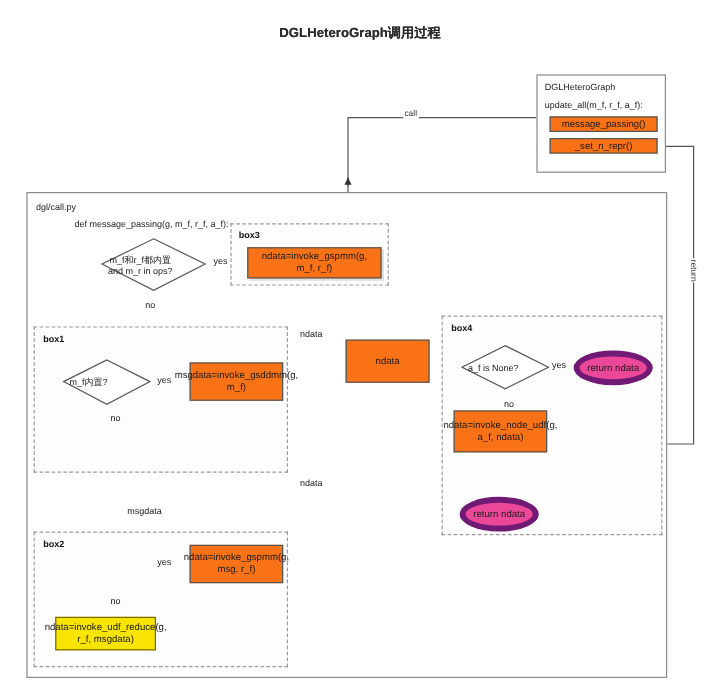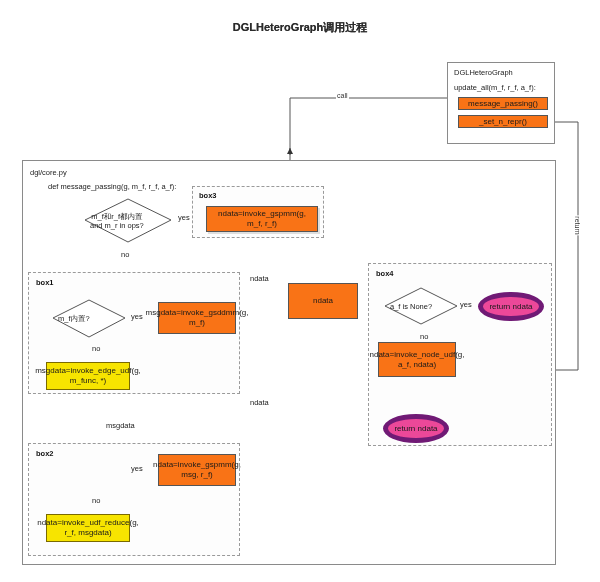--- a/index.html
+++ b/index.html
@@ -97,22 +97,22 @@
   <div class="container solid-box" style="left:447px;top:62px;width:108px;height:82px;"></div>
   <div class="hdr" style="left:454px;top:68px;">DGLHeteroGraph</div>
   <div class="hdr" style="left:454px;top:83px;">update_all(m_f, r_f, a_f):</div>
   <div class="node rect" style="left:458px;top:97px;width:90px;height:13px;">message_passing()</div>
   <div class="node rect" style="left:458px;top:115px;width:90px;height:13px;">_set_n_repr()</div>
 
   <div class="edge-label" style="left:336px;top:92px;">call</div>
   <div class="edge-label" style="left:567px;top:222px;transform:rotate(90deg);transform-origin:center;">return</div>
 
   <div class="container solid-box" style="left:22px;top:160px;width:534px;height:405px;"></div>
-  <div class="hdr" style="left:30px;top:168px;">dgl/core.py</div>
-  <div class="hdr" style="left:16px;top:182px;padding-left:32px;">def message_passing(g, m_f, r_f, a_f):</div>
+  <div class="hdr" style="left:30px;top:168px;">dgl/call.py</div>
+  <div class="hdr" style="left:30px;top:182px;padding-left:32px;">def message_passing(g, m_f, r_f, a_f):</div>
 
   <div class="diamond-wrap" style="left:84px;top:198px;width:88px;height:45px;">
     <svg width="88" height="45">
       <polygon points="44,1 87,22 44,44 1,22" fill="#fff" stroke="#555" stroke-width="1"></polygon>
     </svg>
     <div class="dtext">
       <div>
         <div>m_f和r_f都内置</div>
         <div>and m_r in ops?</div>
       </div>
@@ -131,21 +131,20 @@
   <div class="diamond-wrap" style="left:52px;top:299px;width:74px;height:39px;">
     <svg width="74" height="39">
       <polygon points="37,1 73,19 37,38 1,19" fill="#fff" stroke="#555" stroke-width="1"></polygon>
     </svg>
     <div class="dtext">m_f内置?</div>
   </div>
   <div class="plain-label" style="left:131px;top:312px;">yes</div>
   <div class="plain-label" style="left:92px;top:344px;">no</div>
 
   <div class="node rect" style="left:158px;top:302px;width:78px;height:32px;">msgdata=invoke_gsddmm(g, m_f)</div>
-  <div class="node yellow" style="left:46px;top:362px;width:84px;height:28px;">msgdata=invoke_edge_udf(g, m_func, *)</div>
 
   <div class="plain-label" style="left:106px;top:421px;">msgdata</div>
 
   <div class="container dashed-box" style="left:28px;top:443px;width:212px;height:113px;"></div>
   <div class="box-label" style="left:36px;top:449px;">box2</div>
 
   <div class="plain-label" style="left:131px;top:464px;">yes</div>
   <div class="plain-label" style="left:92px;top:496px;">no</div>
 
   <div class="node rect" style="left:158px;top:454px;width:78px;height:32px;">ndata=invoke_gspmm(g, msg, r_f)</div>

